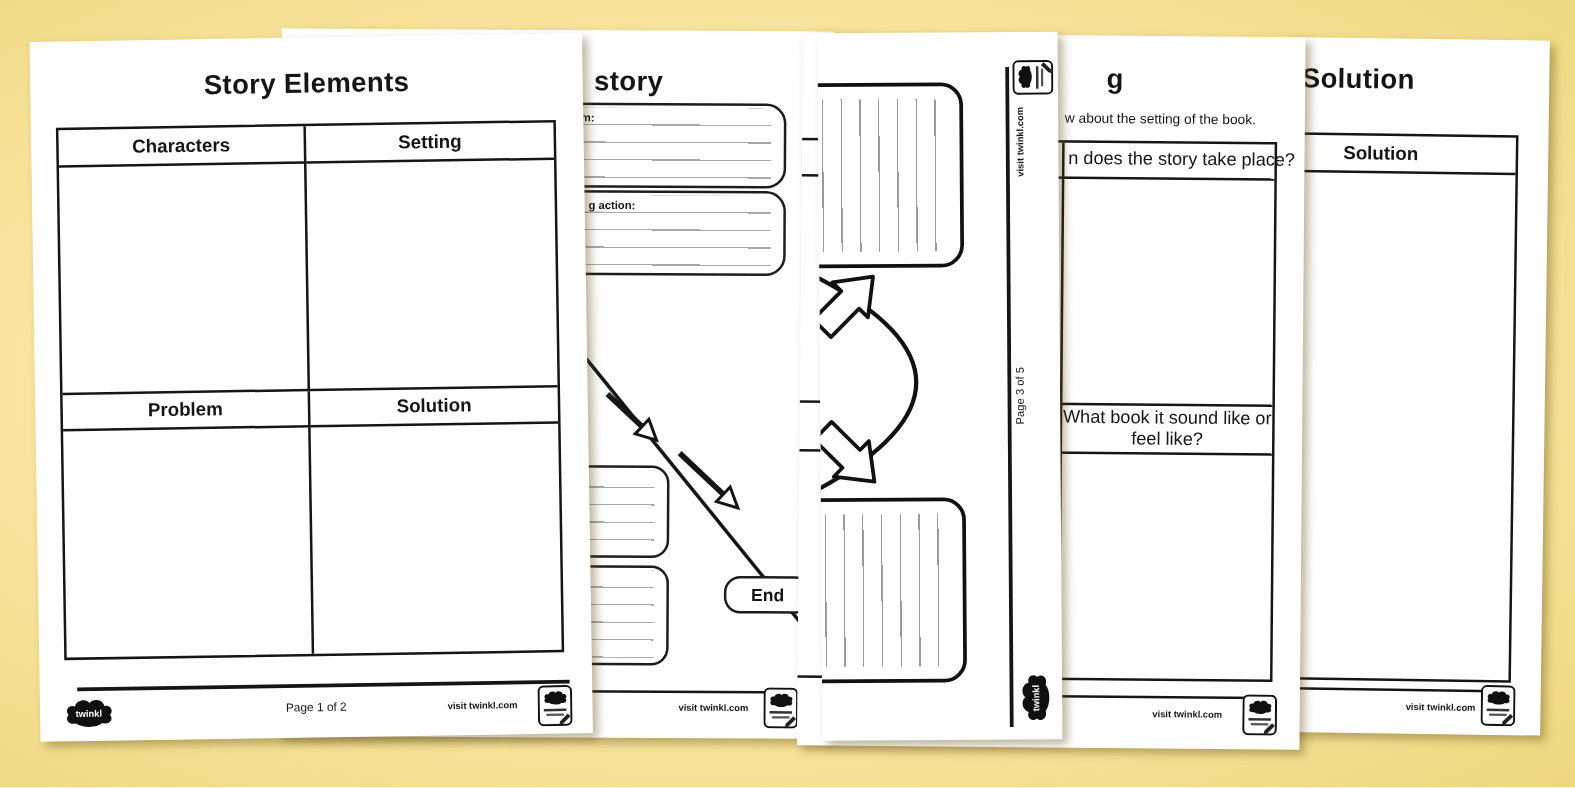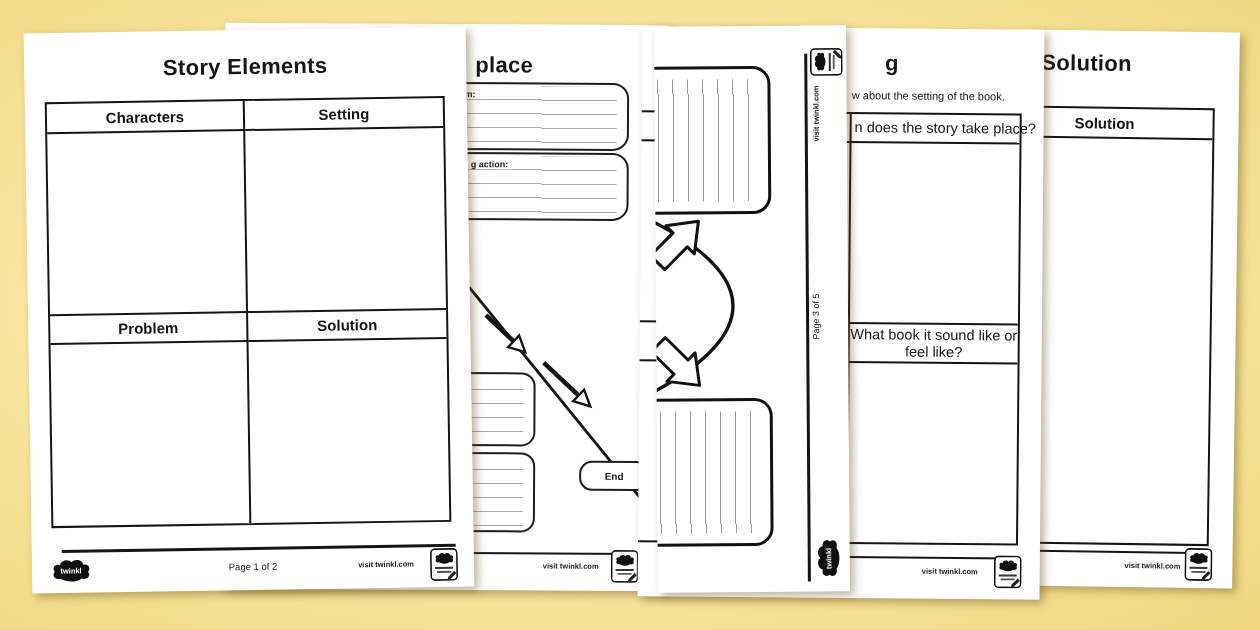--- a/index.html
+++ b/index.html
@@ -29,21 +29,21 @@
   .hdr{display:flex;align-items:center;justify-content:center;font-weight:bold;font-size:15px;}
 
   
   .p2{left:224px;top:24px;width:442px;height:566px;transform:rotate(0.3deg);z-index:30;}
   .rbox{position:absolute;border:2px solid #1d1d1d;border-radius:16px;background:#fff;}
   .hlines{position:absolute;left:10px;right:10px;top:2px;bottom:4px;
     background-image:repeating-linear-gradient(to bottom,transparent 0 13px,#a8a8a8 13px 14px);}
   .boxlabel{position:absolute;font-size:9px;font-weight:bold;background:#fff;padding:0 2px;white-space:nowrap;}
   .endpill{position:absolute;left:356px;top:436px;width:66px;height:26px;border:2px solid #1d1d1d;
     border-radius:13px;background:#fff;display:flex;align-items:center;justify-content:center;
-    font-weight:bold;font-size:10px;}
+    font-weight:bold;font-size:14px;}
 
   
   .p3{left:656px;top:26px;width:192px;height:566px;transform:rotate(-0.4deg);z-index:40;}
   .vbox{position:absolute;left:-22px;width:132px;height:142px;border:3px solid #111;border-radius:18px;background:#fff;}
   .vlines{position:absolute;left:8px;right:10px;top:10px;bottom:10px;
     background-image:repeating-linear-gradient(to right,transparent 0 14px,#9a9a9a 14px 15px);}
   .p3-vline{position:absolute;left:150px;top:28px;width:2.5px;height:528px;background:#151515;}
 
   
   .p4{left:640px;top:28px;width:402px;height:570px;transform:rotate(0.5deg);z-index:35;}
@@ -105,21 +105,21 @@
     <svg class="badge abs" style="right:18px;bottom:11px;" viewBox="0 0 28 33">
       <rect x="1" y="1" width="26" height="31" rx="4" fill="#fff" stroke="#111" stroke-width="1.6"></rect>
       <path transform="translate(4,4) scale(0.32)" d="M16 32 C7 34 2 27 7 21 C2 15 8 8 15 11 C17 3 29 1 33 7 C38 1 50 3 51 11 C59 9 63 17 58 22 C63 28 57 35 48 32 C42 38 24 38 16 32 Z" fill="#101010"></path>
       <rect x="5" y="19" width="18" height="2" fill="#333"></rect>
         <rect x="7" y="23" width="14" height="1.8" fill="#555"></rect>
       <path d="M18 29 l6 -6 2.2 2.2 -6 6 -3 0.8 z" fill="#222"></path>
     </svg>
   </div>
 
   <div class="page p2">
-    <div class="pgtitle" style="left:250px;top:28px;">place</div>
+    <div class="pgtitle" style="left:250px;top:28px;">story</div>
 
     <div class="rbox" style="left:204px;top:58px;width:196px;height:64px;">
       <div class="hlines"></div>
       <div class="boxlabel" style="left:24px;top:5px;">lem:</div>
     </div>
     <div class="rbox" style="left:204px;top:128px;width:196px;height:64px;">
       <div class="hlines"></div>
       <div class="boxlabel" style="left:38px;top:5px;">g action:</div>
     </div>
 

